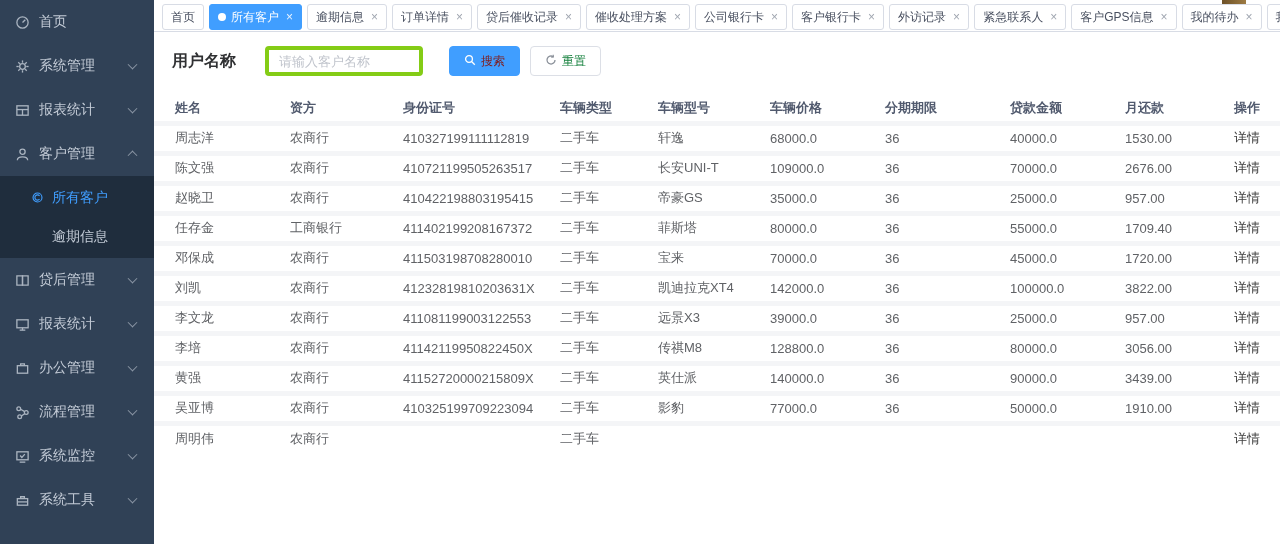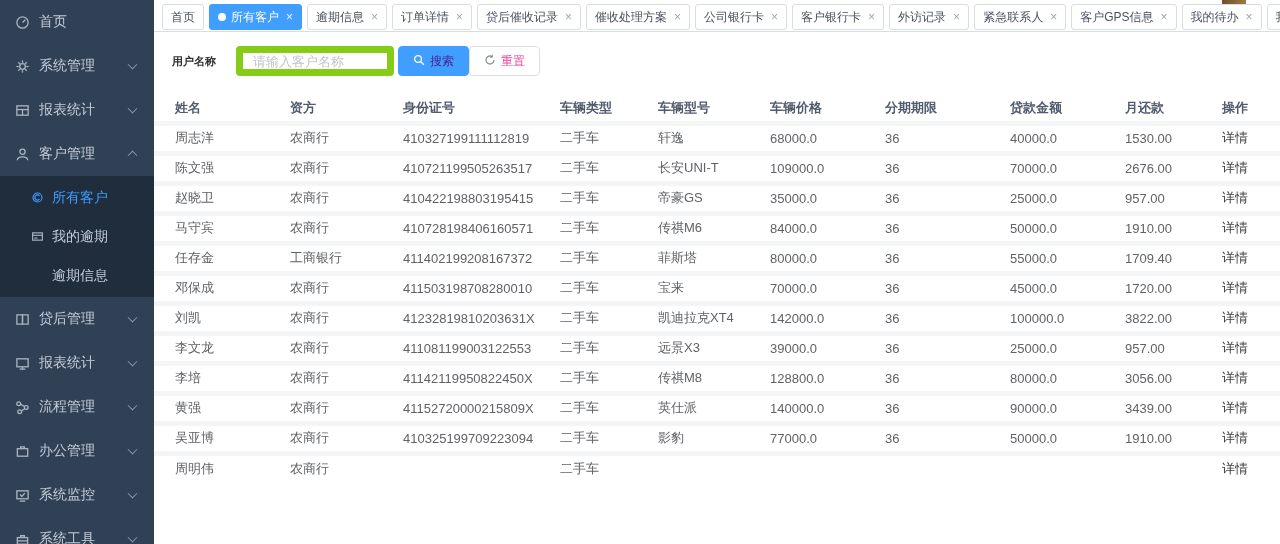--- a/index.html
+++ b/index.html
@@ -37,38 +37,38 @@
     border:1px solid #d8dce5; background:#fff; color:#495060; font-size:12px; border-radius:3px; cursor:pointer; }
   .tab .dot { display:none; width:8px; height:8px; border-radius:50%; background:#fff; margin-right:5px; }
   .tab.active { background:#409eff; border-color:#409eff; color:#fff; }
   .tab.active .dot { display:inline-block; }
   .tab .close { margin-left:7px; font-size:12px; line-height:1; color:#a0a6b0; }
   .tab.active .close { color:#e8f3ff; }
 
   
   .content { padding:0; }
   .search-row { display:flex; align-items:center; padding:14px 0 12px 18px; }
-  .search-row label { font-size:11px; font-weight:bold; color:#303133; margin-right:20px; }
-  .search-row input { width:158px; height:30px; border:7px solid #84cc16; border-radius:4px;
+  .search-row label { font-size:16px; font-weight:bold; color:#303133; margin-right:29px; }
+  .search-row input { width:158px; height:30px; border:4px solid #84cc16; border-radius:4px;
     padding:0 10px; font-size:13px; color:#606266; outline:none;
     font-family:"Liberation Sans","DejaVu Sans",sans-serif; }
   .search-row input::placeholder { color:#c0c4cc; }
   .btn { height:30px; display:inline-flex; align-items:center; gap:5px; padding:0 14px;
     border-radius:4px; font-size:12px; cursor:pointer; border:1px solid transparent;
     font-family:"Liberation Sans","DejaVu Sans",sans-serif; }
-  .btn.primary { background:#409eff; border-color:#409eff; color:#4c1d95; margin-left:4px; }
-  .btn.plain { background:#fff; border-color:#dcdfe6; color:#ec4899; }
+  .btn.primary { background:#409eff; border-color:#409eff; color:#7f1d1d; margin-left:26px; }
+  .btn.plain { background:#fff; border-color:#dcdfe6; color:#15803d; margin-left:10px; }
 
   
   table { width:100%; border-collapse:collapse; table-layout:fixed;margin-top:7px; }
   th, td { text-align:left; font-size:13px; height:30px; padding:0 4px 0 21px;
     overflow:hidden; white-space:nowrap; }
   thead th { color:#515a6e; font-weight:bold; height:28px; }
   tbody td { color:#606266; border-top:5px solid #f4f5f7; background:#fff; }
-  th.op, td.op { text-align:left; padding-right:8px; padding-left:0; }
+  th.op, td.op { text-align:center; padding-right:8px; padding-left:0; }
   td .detail-link { color:#404040; text-decoration:none; cursor:pointer; }
   tr.partial td { height:30px; }
 </style>
 </head>
 <body>
 
 <div class="app">
   <aside class="sidebar" id="sidebar-menu">
       <div class="sb-item">
         <span class="sb-icon">
@@ -120,30 +120,20 @@
       <div class="sb-sub">
         <div class="sb-item active">
           <span class="sb-icon">
             <svg viewBox="0 0 16 16" fill="none" stroke="currentColor" stroke-width="1.4">
               <circle cx="8" cy="8" r="5.5"></circle>
               <path d="M10.5 6 A3.2 3.2 0 1 0 10.5 10"></path>
             </svg>
           </span>
           <span class="sb-label">所有客户</span>
         </div>
-        <div class="sb-item">
-          <span class="sb-icon">
-            <svg viewBox="0 0 16 16" fill="none" stroke="currentColor" stroke-width="1.4">
-              <rect x="2" y="3.5" width="12" height="9"></rect>
-              <line x1="2" y1="6.5" x2="14" y2="6.5"></line>
-              <line x1="4" y1="10" x2="8" y2="10"></line>
-            </svg>
-          </span>
-          <span class="sb-label">我的逾期</span>
-        </div>
         <div class="sb-item no-icon">
           <span class="sb-label">逾期信息</span>
         </div>
       </div>
       <div class="sb-item">
         <span class="sb-icon">
           <svg viewBox="0 0 16 16" fill="none" stroke="currentColor" stroke-width="1.4">
             <path d="M2 3 H8 V13 H2 Z"></path>
             <path d="M8 3 H14 V13 H8 Z"></path>
           </svg>
@@ -153,43 +143,43 @@
       </div>
       <div class="sb-item">
         <span class="sb-icon">
           <svg viewBox="0 0 16 16" fill="none" stroke="currentColor" stroke-width="1.4">
             <rect x="2" y="3" width="12" height="8.5"></rect>
             <line x1="5" y1="14" x2="11" y2="14"></line>
             <line x1="8" y1="11.5" x2="8" y2="14"></line>
           </svg>
         </span>
         <span class="sb-label">报表统计</span>
+        <span class="chev down"></span>
+      </div>
+      <div class="sb-item">
+        <span class="sb-icon">
+          <svg viewBox="0 0 16 16" fill="none" stroke="currentColor" stroke-width="1.4">
+            <rect x="2.5" y="5" width="11" height="8"></rect>
+            <path d="M6 5 V3 H10 V5"></path>
+          </svg>
+        </span>
+        <span class="sb-label">办公管理</span>
         <span class="chev down"></span>
       </div>
       <div class="sb-item">
         <span class="sb-icon">
           <svg viewBox="0 0 16 16" fill="none" stroke="currentColor" stroke-width="1.4">
             <circle cx="4" cy="4" r="2"></circle>
             <circle cx="12" cy="8" r="2"></circle>
             <circle cx="5" cy="12.5" r="2"></circle>
             <path d="M6 4.5 L10.3 7"></path>
             <path d="M10.3 9.3 L6.8 11.8"></path>
           </svg>
         </span>
         <span class="sb-label">流程管理</span>
-        <span class="chev down"></span>
-      </div>
-      <div class="sb-item">
-        <span class="sb-icon">
-          <svg viewBox="0 0 16 16" fill="none" stroke="currentColor" stroke-width="1.4">
-            <rect x="2.5" y="5" width="11" height="8"></rect>
-            <path d="M6 5 V3 H10 V5"></path>
-          </svg>
-        </span>
-        <span class="sb-label">办公管理</span>
         <span class="chev down"></span>
       </div>
       <div class="sb-item">
         <span class="sb-icon">
           <svg viewBox="0 0 16 16" fill="none" stroke="currentColor" stroke-width="1.4">
             <rect x="2" y="3" width="12" height="8.5"></rect>
             <path d="M5.5 7 L7.3 9 L10.5 5.5"></path>
             <line x1="5" y1="14" x2="11" y2="14"></line>
           </svg>
         </span>
@@ -347,32 +337,20 @@
               <td>410422198803195415</td>
               <td>二手车</td>
               <td>帝豪GS</td>
               <td>35000.0</td>
               <td>36</td>
               <td>25000.0</td>
               <td>957.00</td>
               <td class="op"><a class="detail-link">详情</a></td>
             </tr>
             <tr>
-              <td>马守宾</td>
-              <td>农商行</td>
-              <td>410728198406160571</td>
-              <td>二手车</td>
-              <td>传祺M6</td>
-              <td>84000.0</td>
-              <td>36</td>
-              <td>50000.0</td>
-              <td>1910.00</td>
-              <td class="op"><a class="detail-link">详情</a></td>
-            </tr>
-            <tr>
               <td>任存金</td>
               <td>工商银行</td>
               <td>411402199208167372</td>
               <td>二手车</td>
               <td>菲斯塔</td>
               <td>80000.0</td>
               <td>36</td>
               <td>55000.0</td>
               <td>1709.40</td>
               <td class="op"><a class="detail-link">详情</a></td>

